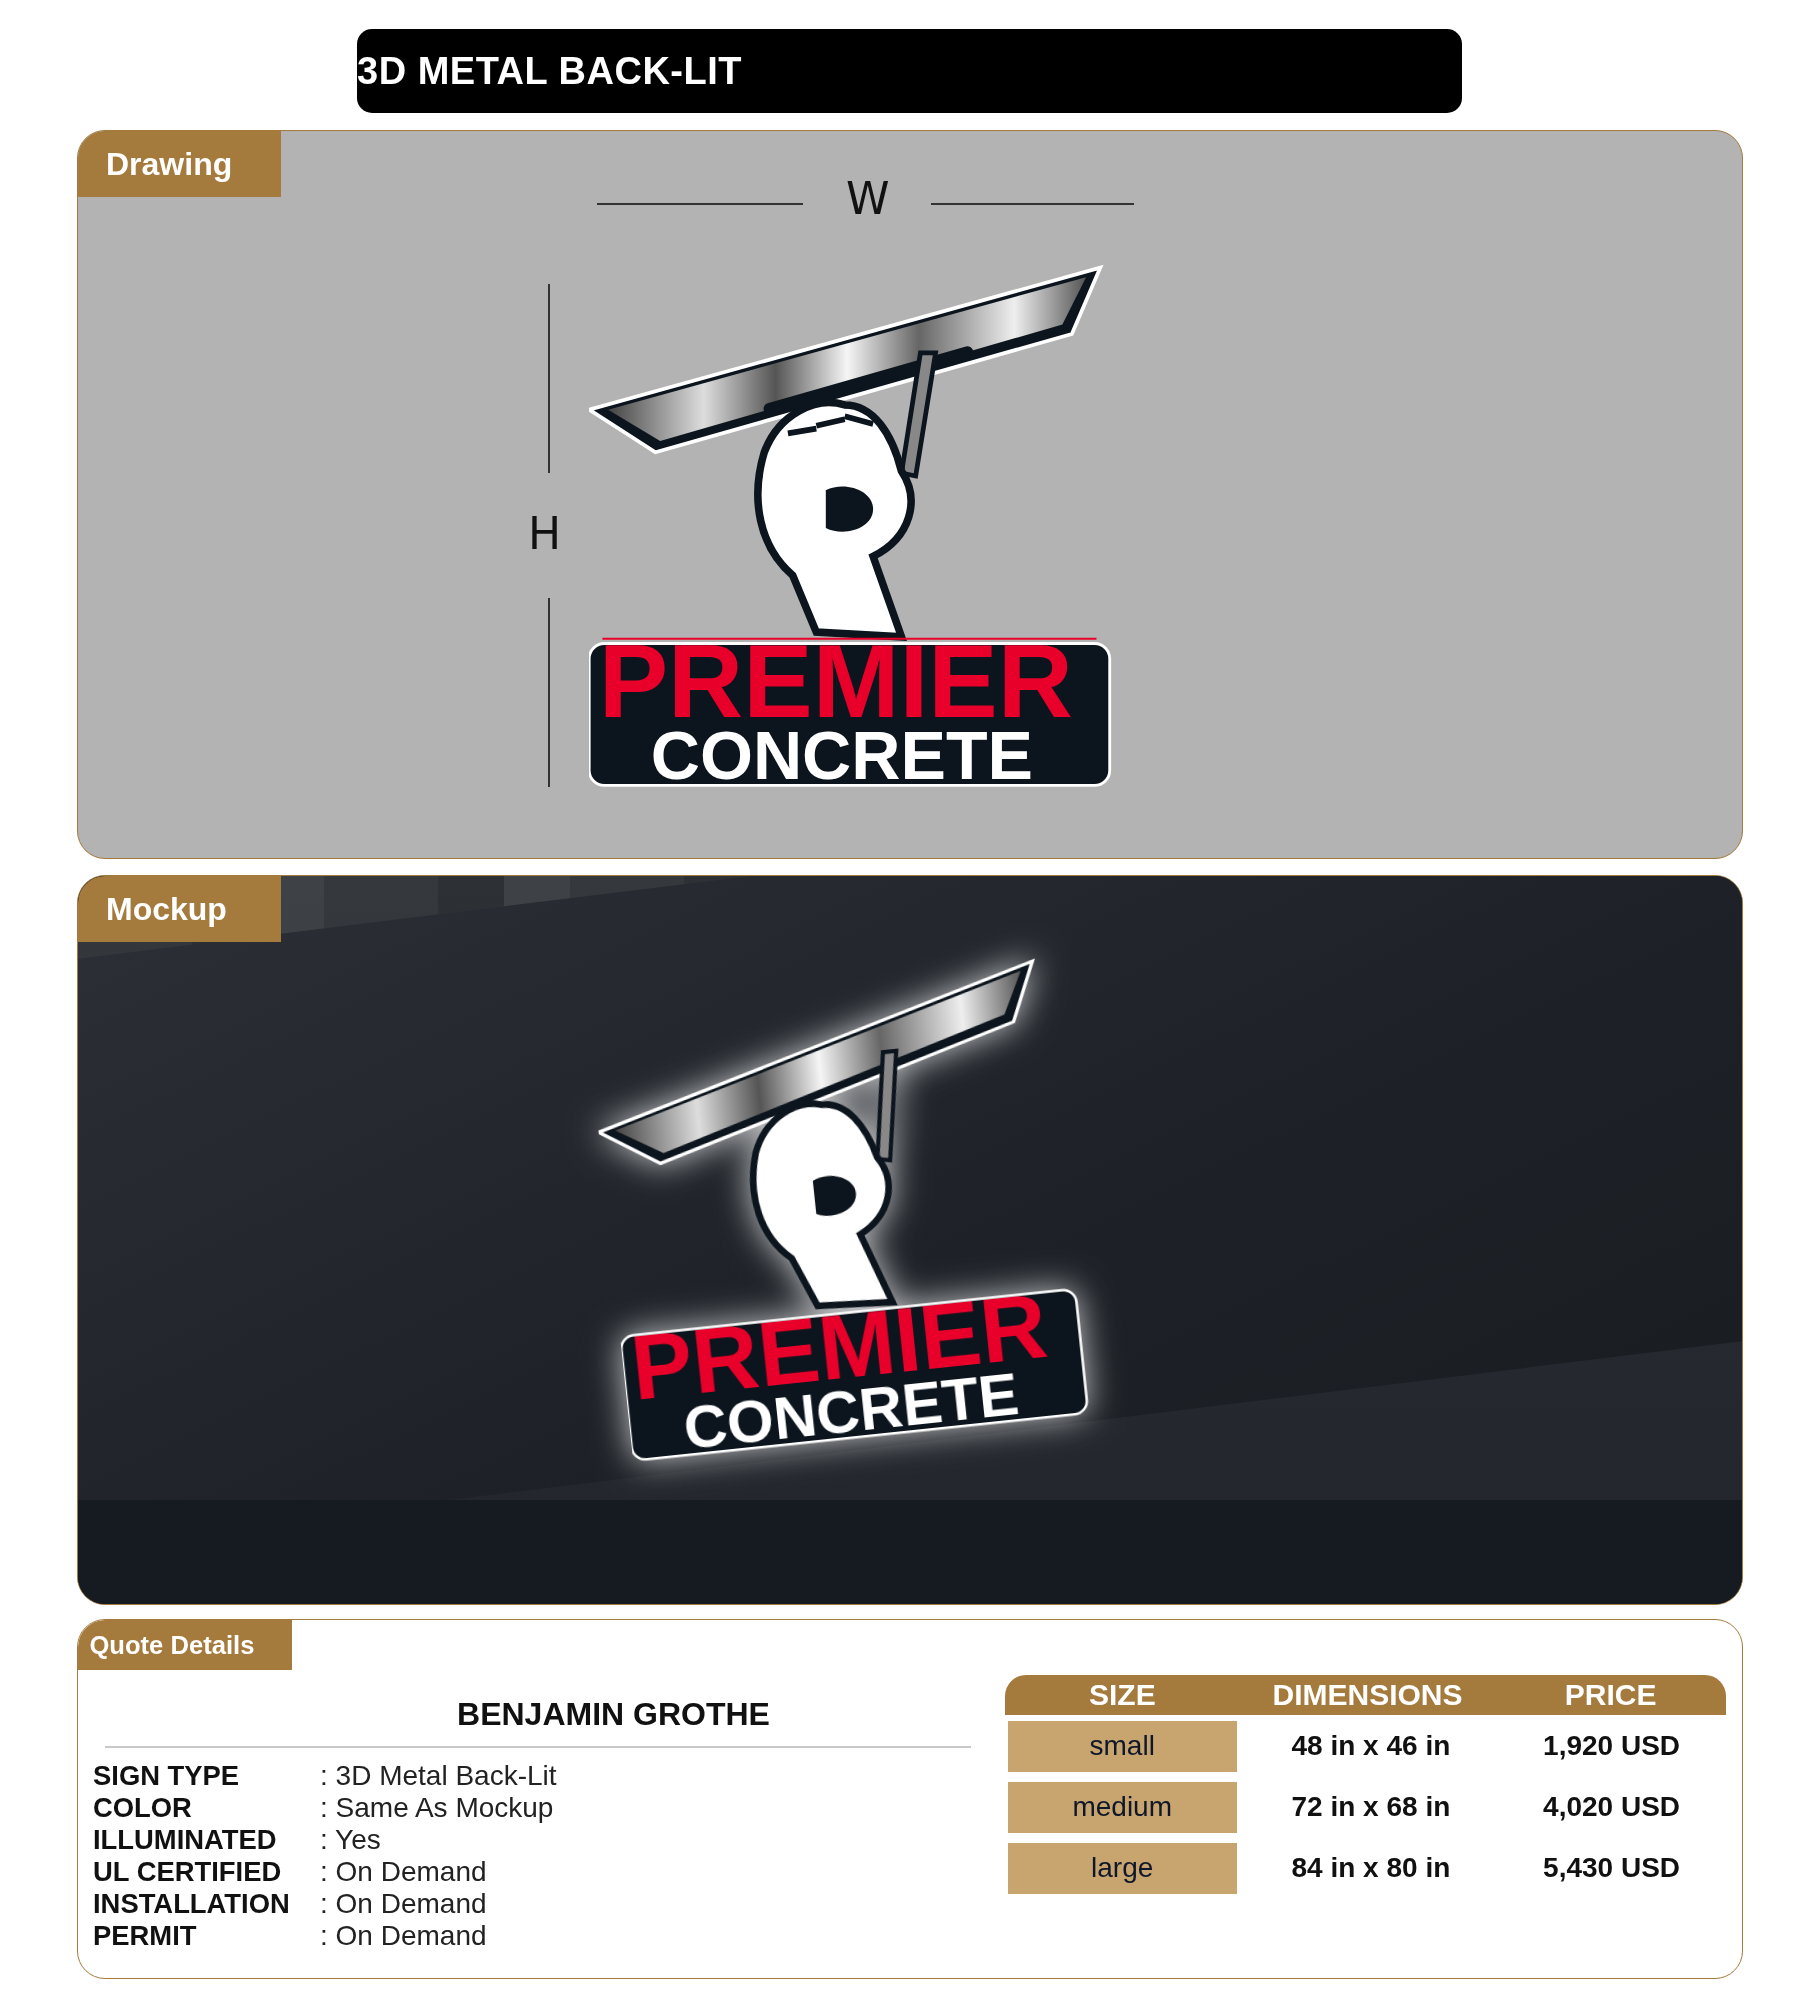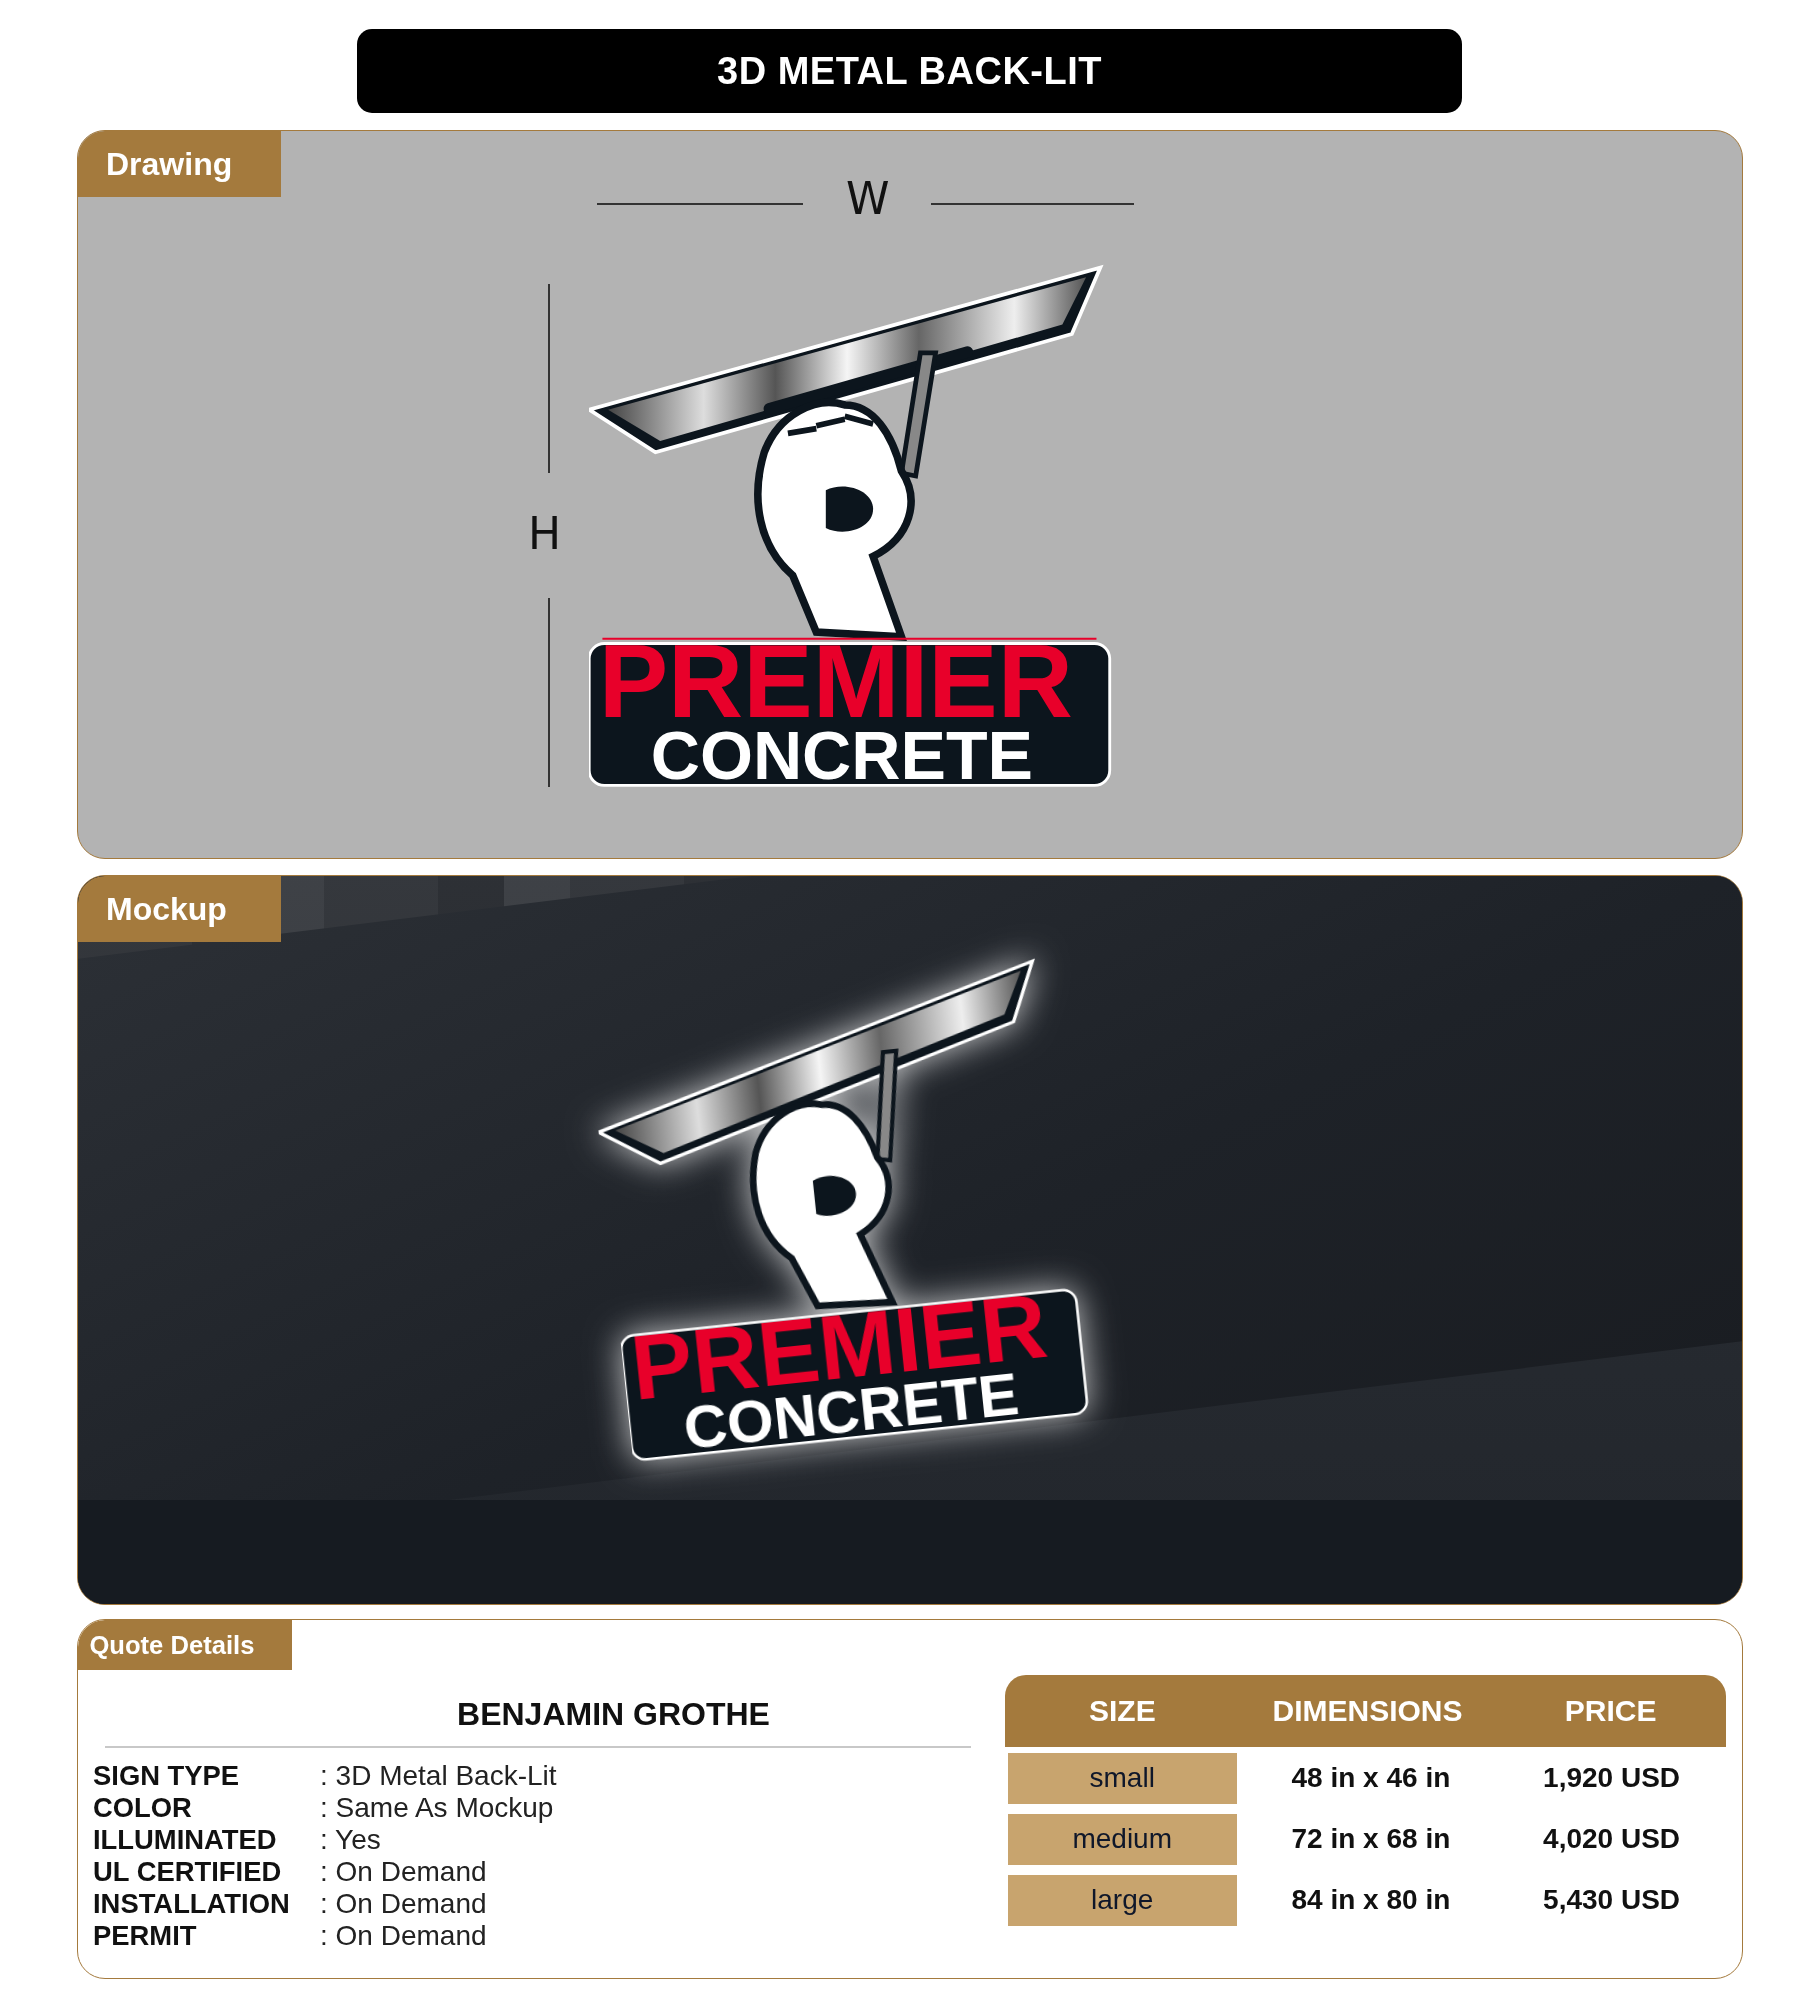--- a/index.html
+++ b/index.html
@@ -1,17 +1,17 @@
 <!DOCTYPE html>
 <html style="font-size:15px"><head>
 <meta charset="utf-8">
 <style>
   * { box-sizing: border-box; margin: 0; padding: 0; }
   body { width: 1817px; height: 2011px; background: #ffffff; font-family: "Liberation Sans", "DejaVu Sans", sans-serif; position: relative; overflow: hidden; }
-  .title-bar { position: absolute; left: 357px; top: 29px; width: 1105px; height: 84px; background: #000; border-radius: 15px; display: flex; align-items: center; justify-content: center; }
+  .title-bar { position: absolute; left: 357px; top: 29px; width: 1105px; height: 84px; background: #000; border-radius: 15px; display: flex; align-items: center; justify-content: flex-start; }
   .title-bar span { color: #fff; font-weight: 700; font-size: 38px; letter-spacing: 0.5px; }
   .panel { position: absolute; left: 77px; width: 1666px; border: 1.9px solid #a47a3d; border-radius: 28px; overflow: hidden; }
   .panel-label { position: absolute; left: 0; top: 0; background: #a47a3d; color: #fff; font-weight: 700; font-size: 32px; height: 66px; display: flex; align-items: center; padding: 16px 28px; border-top-left-radius: 26.5px; z-index: 3; }
   #drawing { top: 130px; height: 729px; background: #b3b3b3; }
   #mockup { top: 875px; height: 730px; background: #24282e; }
   #quote { top: 1619px; height: 360px; background: #fff; }
   .dim-line-h { position: absolute; height: 1.9px; background: #333; }
   .dim-line-v { position: absolute; width: 1.9px; background: #333; }
   .dim-label { position: absolute; font-size: 44px; color: #111; font-family: "DejaVu Sans", sans-serif; }
   .mock-bg { position: absolute; inset: 0; background: linear-gradient(180deg, #3a3d42 0%, #2a2e34 15%, #22262c 100%); }
@@ -19,21 +19,21 @@
   .mock-fascia { position: absolute; left: -19px; top: 85px; width: 1722px; height: 587px; background: linear-gradient(160deg, #2b2f35 0%, #1e2228 60%, #1a1d22 100%); transform: skewY(-7deg); transform-origin: left top; }
   .mock-lower { position: absolute; left: 0; bottom: 0; width: 100%; height: 104px; background: #161b21; }
   .logo-wrap { position: absolute; }
   .name-title { position: absolute; left: 100px; top: 76px; width: 871px; text-align: center; font-weight: 700; font-size: 32px; color: #111; }
   .name-rule { position: absolute; left: 26.5px; top: 126px; width: 866px; height: 1.9px; background: #c8c8c8; }
   .spec { position: absolute; left: 15px; top: 140px; }
   .spec-row { display: flex; height: 32px; align-items: center; }
   .spec-key { width: 227px; font-weight: 700; font-size: 27.4px; color: #111; }
   .spec-val { font-size: 28px; color: #222; }
   .price-table { position: absolute; left: 927px; top: 55px; width: 721px; }
-  .pt-head { display: flex; height: 72px; background: #a47a3d; border-radius: 21px 21px 0 0; align-items: center; }
+  .pt-head { display: flex; height: 40px; background: #a47a3d; border-radius: 21px 21px 0 0; align-items: center; }
   .pt-head div { color: #fff; font-weight: 700; font-size: 30px; text-align: center; }
   .pt-row { display: flex; height: 59px; align-items: center; margin-top: 1.9px; }
   .pt-size { width: 232px; height: 51px; background: #c8a46e; display: flex; align-items: center; justify-content: center; font-weight: 400; font-size: 28px; color: #0f172a; margin-left: 2.8px; margin-right: 8px; }
   .pt-dim { width: 256px; text-align: center; font-weight: 700; font-size: 28px; color: #111; }
   .pt-price { width: 232px; text-align: center; font-weight: 700; font-size: 28px; color: #111; }
 </style>
 </head>
 <body>
 
 <div class="title-bar">

